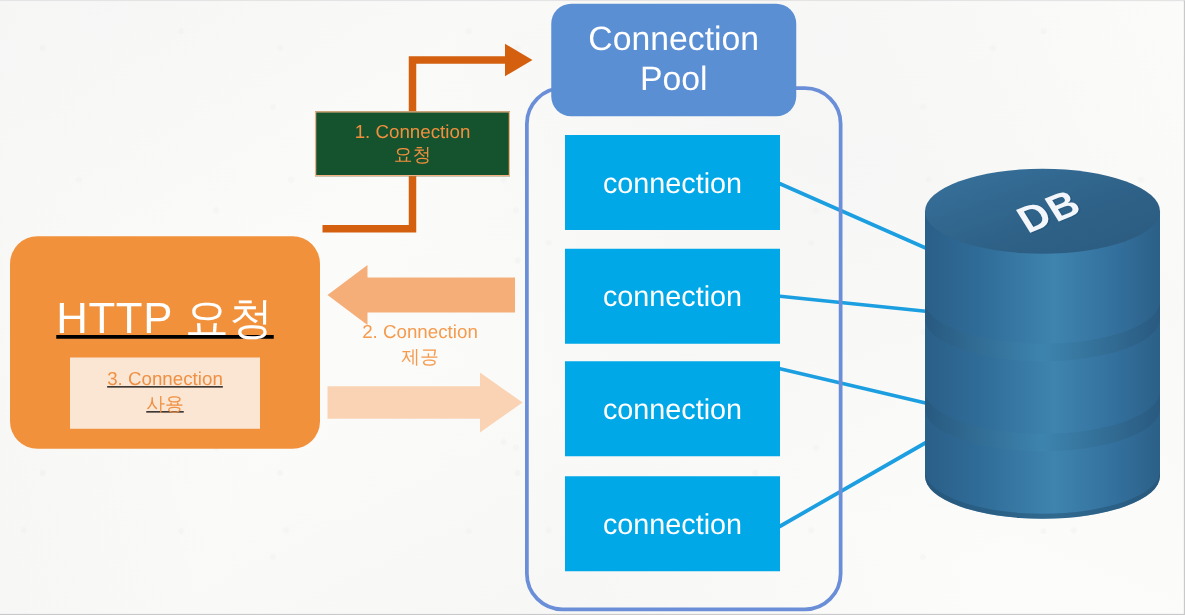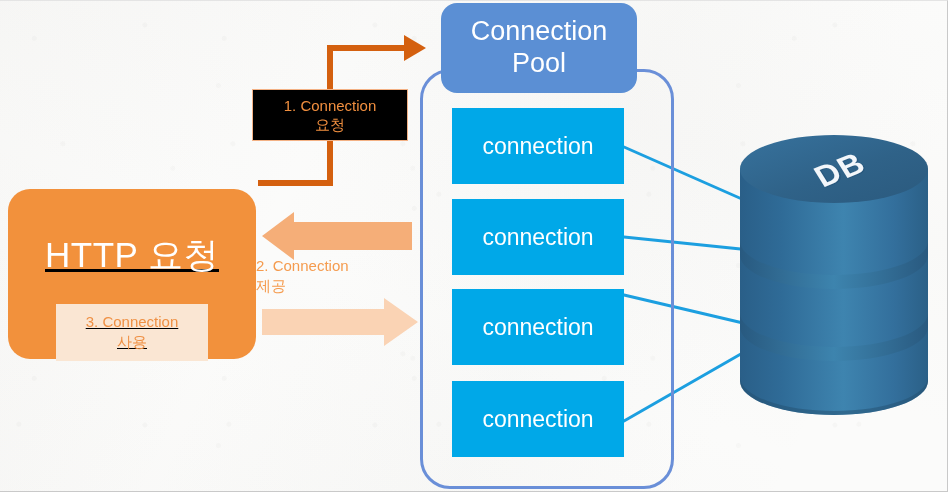--- a/index.html
+++ b/index.html
@@ -62,55 +62,55 @@
   }
   #http-title {
     color: #ffffff;
     font-size: 35px;
     font-weight: 400;
     letter-spacing: .5px;
     line-height: 1;
     white-space: nowrap;
   }
   #http-inner-note {
-    margin-top: 32px;
+    margin-top: 14px;
     width: 152px;
     background: #FAE6D3;
     color: #EF9044;
     font-size: 15px;
     line-height: 1.32;
     text-align: center;
     padding: 8px 4px 9px 4px;
     box-sizing: border-box;
   }
 
   
   #step1-box {
     position: absolute;
     left: 252px; top: 88px;
     width: 156px; height: 52px;
     border: 1px solid #F3B184;
-    background: #000000;
+    background: #14532d;
     color: #F18F3F;
     font-size: 15px;
     line-height: 1.3;
     text-align: center;
     display: flex;
     align-items: center;
     justify-content: center;
     box-sizing: border-box;
   }
 
   
   .mid-label {
     position: absolute;
     color: #F59B4E;
     font-size: 15px;
     line-height: 1.32;
-    text-align: left;
+    text-align: center;
     width: 160px;
     white-space: pre-line;
   }
   #label-2 { left: 256px; top: 255px; }
   #label-4 { left: 256px; top: 347px; }
 
   
   #pool-header {
     position: absolute;
     left: 441px; top: 2px;

